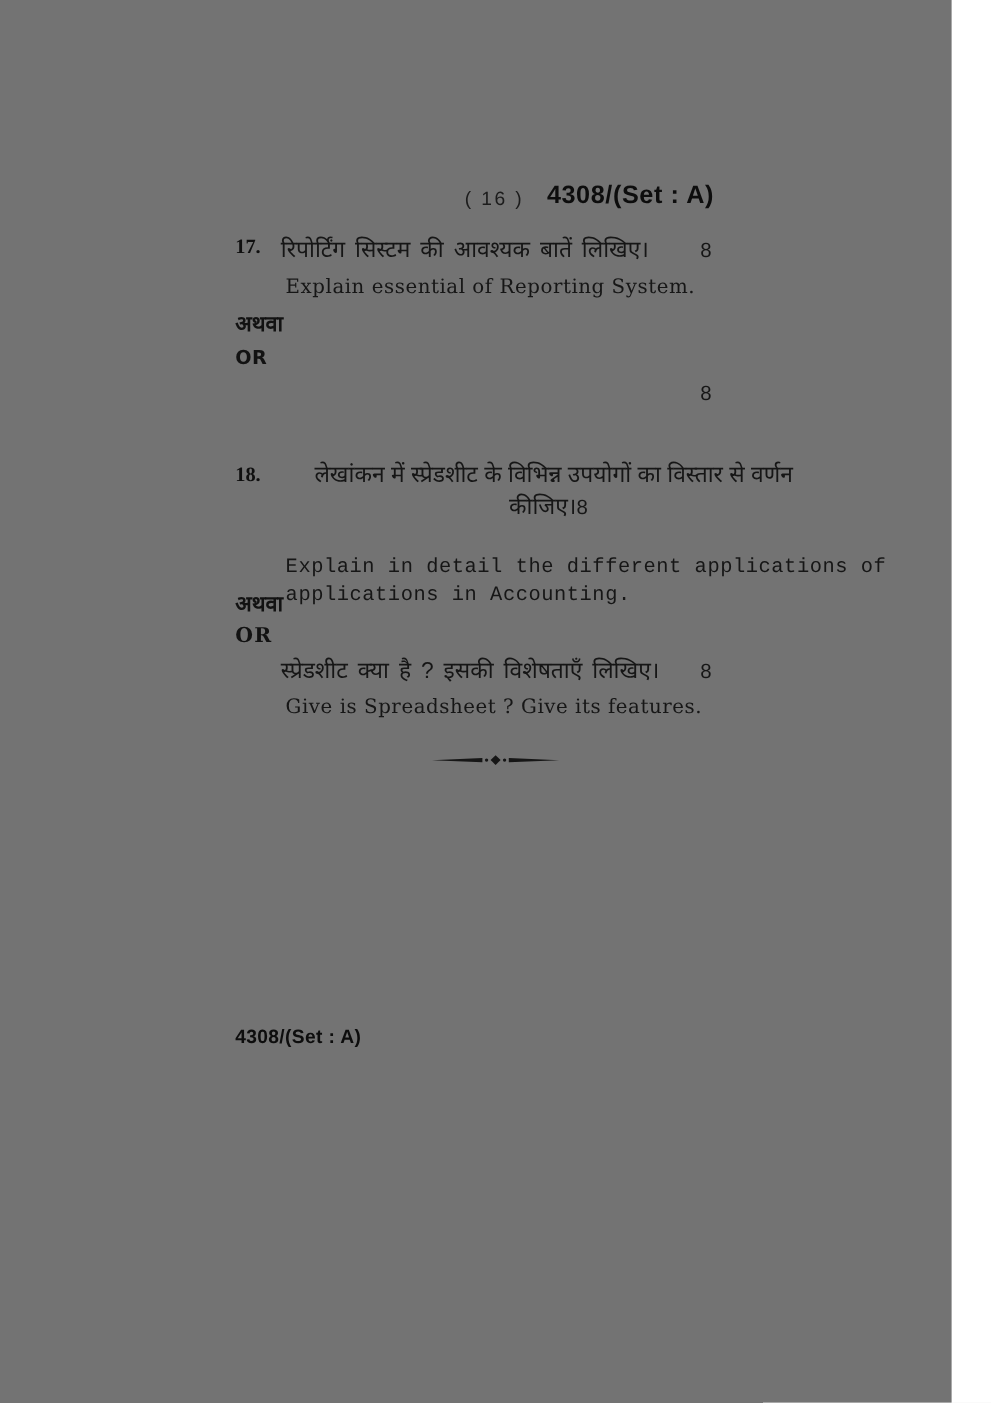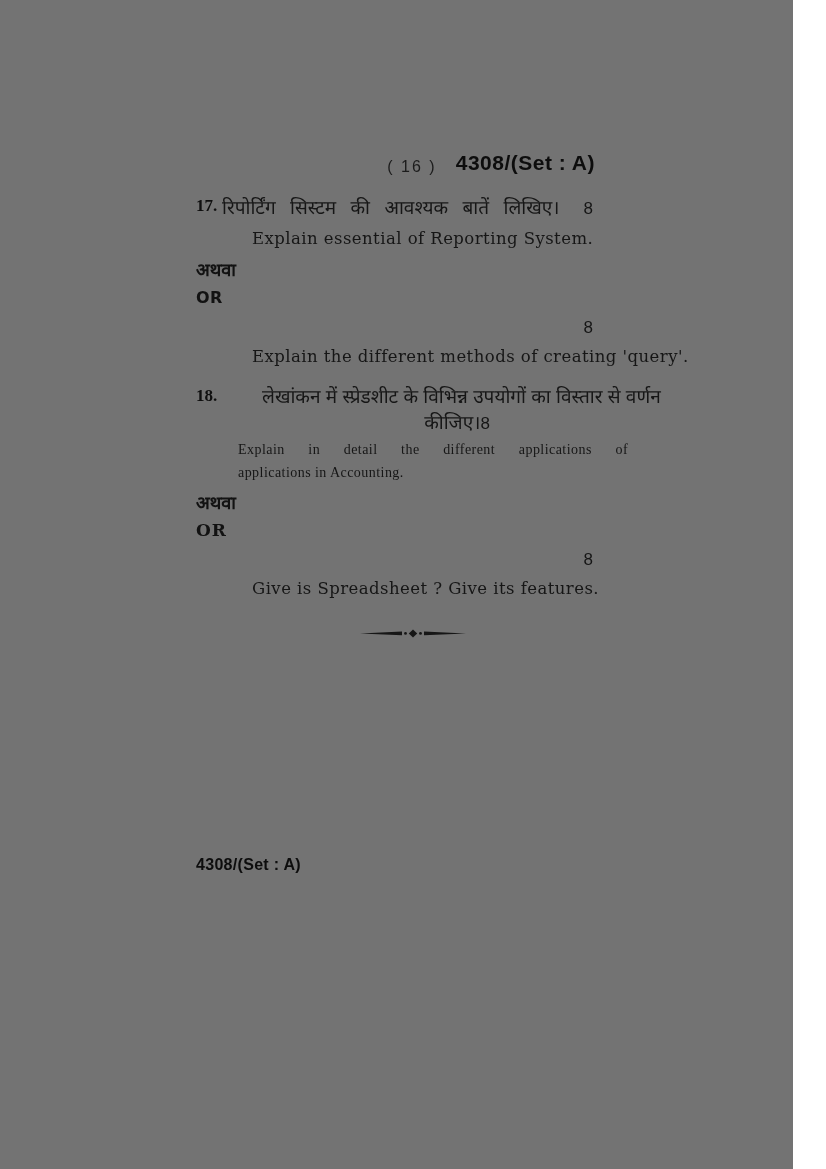--- a/index.html
+++ b/index.html
@@ -24,30 +24,30 @@
     font-size:21px;font-weight:bold;letter-spacing:.5px;color:#0d0d0d;
   }
   
   .q-num{
     left:196px;
     font-family:Liberation Serif, serif;
     font-size:17px;font-weight:bold;color:#0f0f0f;
   }
   
   .hindi{
-    left:222px;
-    font-family:Liberation Mono, monospace;
+    left:234px;
+    font-family:Liberation Sans, sans-serif;
     font-size:19px;color:#161616;
     word-spacing:3px;
   }
   
   .eng{
     left:238px;
     font-family:"DejaVu Serif","Liberation Serif",serif;
-    font-size:16.5px;letter-spacing:.45px;color:#161616;margin-left:14px;
+    font-size:16.5px;letter-spacing:.45px;color:#161616;
   }
   .marks{
     right:200px;
     font-family:"Liberation Sans","DejaVu Sans",sans-serif;
     font-size:17px;color:#161616;
   }
   .centered{
     left:196px;width:432px;
   }
   .or-hindi{
@@ -68,22 +68,22 @@
   }
   .jline{
     text-align:justify;text-align-last:justify;
     white-space:nowrap;
   }
   .hindi-block{
     font-family:"Liberation Sans",sans-serif;
     font-size:19px;line-height:26px;color:#161616;margin-left:24px;
   }
   .eng-block{
-    font-family:Liberation Serif, serif;
-    font-size:14px;line-height:22.5px;letter-spacing:.45px;color:#161616;
+    font-family:Liberation Mono, monospace;
+    font-size:17px;line-height:22.5px;letter-spacing:.45px;color:#161616;margin-top:24px;
   }
   .line2row{
     display:flex;justify-content:center;align-items:baseline;
   }
   .line2row .marks-inline{
     font-family:"Liberation Sans","DejaVu Sans",sans-serif;
     font-size:17px;
   }
   .divider{
     left:360px;top:628px;width:106px;height:11px;
@@ -104,38 +104,38 @@
 
   <div class="abs q-num" style="top:196px">17.</div>
   <div class="abs hindi" style="top:194px">रिपोर्टिंग सिस्टम की आवश्यक बातें लिखिए।</div>
   <div class="abs marks" style="top:199px">8</div>
   <div class="abs eng" style="top:229px">Explain essential of Reporting System.</div>
 
   <div class="abs centered or-hindi" style="top:257px">अथवा</div>
   <div class="abs centered or-en-sans" style="top:288px">OR</div>
 
   <div class="abs marks" style="top:318px">8</div>
-  <div class="abs eng" style="top:347px">Explain the different methods of creating 'query'.</div>
 
   <div class="abs q-num" style="top:386px">18.</div>
   <div class="block hindi-block" style="top:384px">
     <div class="jline">लेखांकन में स्प्रेडशीट के विभिन्न उपयोगों का विस्तार से वर्णन</div>
     <div class="line2row">
       <span>कीजिए।</span>
       <span class="marks-inline">8</span>
     </div>
   </div>
   <div class="block eng-block" style="top:439px">
     <div class="jline">Explain in detail the different applications of</div>
     <div>applications in Accounting.</div>
   </div>
 
   <div class="abs centered or-hindi" style="top:490px">अथवा</div>
   <div class="abs centered or-en-serif" style="top:520px">OR</div>
 
+  <div class="abs hindi" style="top:545px">स्प्रेडशीट क्या है ? इसकी विशेषताएँ लिखिए।</div>
   <div class="abs marks" style="top:550px">8</div>
   <div class="abs eng" style="top:579px">Give is Spreadsheet ? Give its features.</div>
 
   <svg class="abs divider" viewBox="0 0 106 11" aria-hidden="true">
     <polygon points="0,5.5 42,3.6 42,7.2" fill="#161616"></polygon>
     <circle cx="45.5" cy="5.4" r="1.4" fill="#161616"></circle>
     <polygon points="53,1.4 57.2,5.4 53,9.4 48.8,5.4" fill="#161616"></polygon>
     <circle cx="60.5" cy="5.4" r="1.4" fill="#161616"></circle>
     <polygon points="106,5.5 64,3.6 64,7.2" fill="#161616"></polygon>
   </svg>

